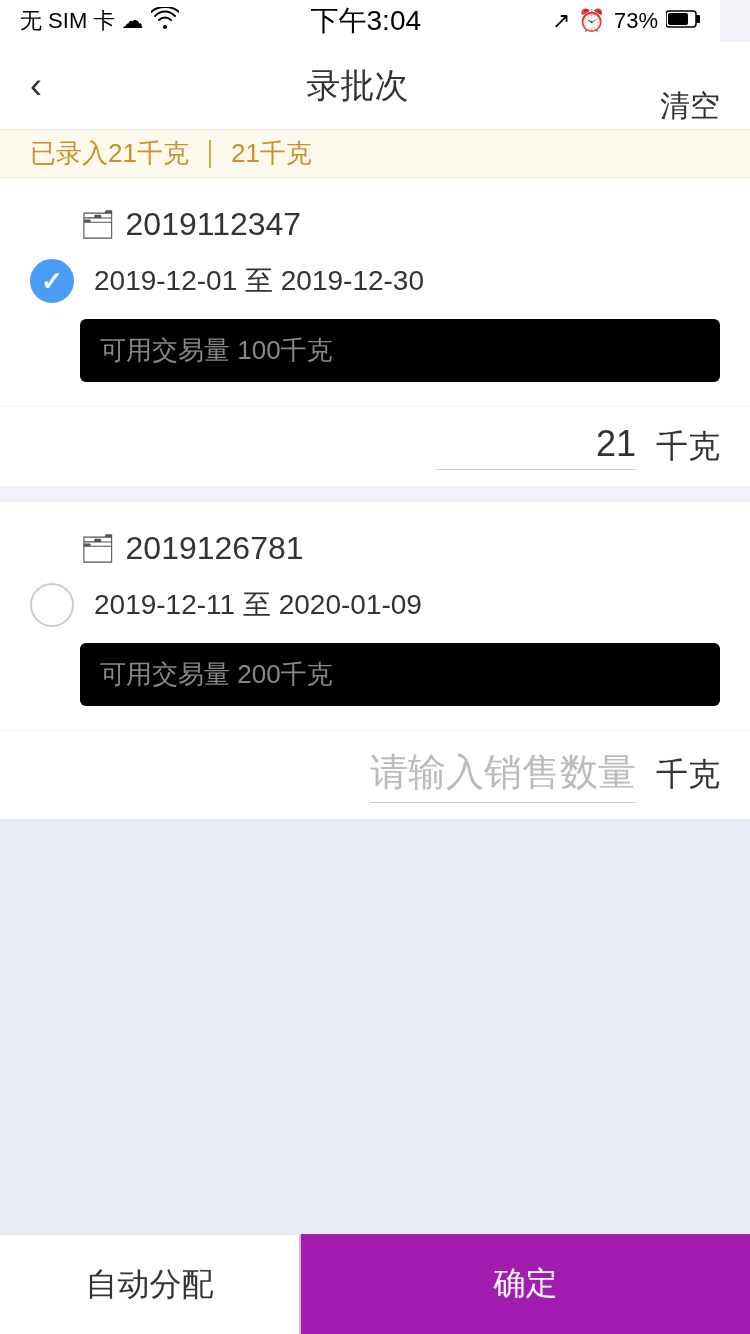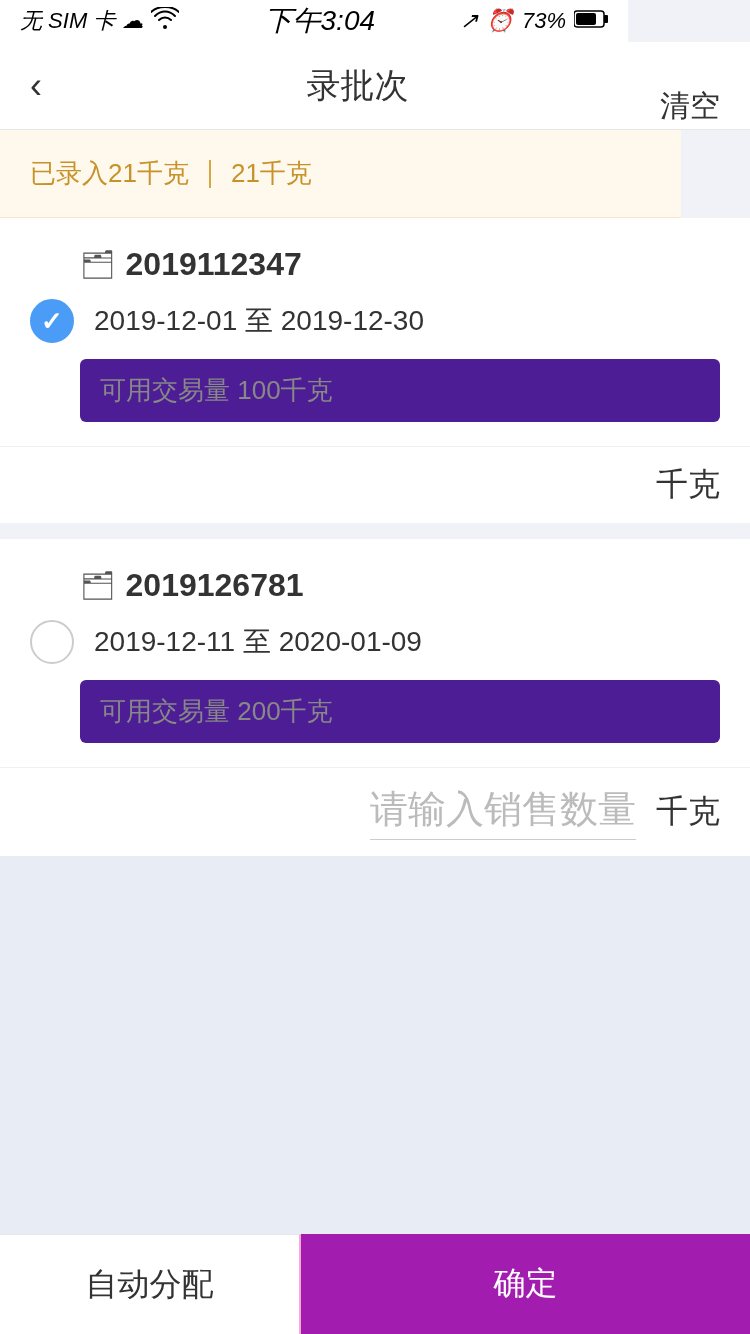--- a/index.html
+++ b/index.html
@@ -7,29 +7,28 @@
     body {
       width: 750px;
       min-height: 1334px;
       font-family: -apple-system, 'PingFang SC', 'Helvetica Neue', Arial, sans-serif;
       background: #f0f2f8;
       overflow-x: hidden;
     }
 
     
     .status-bar {
-      width: 628px;
+      width: 720px;
       height: 42px;
       background: #fff;
       display: flex;
       align-items: center;
       justify-content: space-between;
       padding: 0 20px;
       font-size: 24px;
-      font-style: italic;
     }
     .status-left {
       display: flex;
       align-items: center;
       gap: 8px;
       font-size: 22px;
       color: #000;
     }
     .status-center {
       font-size: 28px;
@@ -68,23 +67,23 @@
     }
     .nav-clear {
       font-size: 30px;
       color: #333;
       cursor: pointer;
       margin-top: 42px;
     }
 
     
     .info-banner {
-      width: 681px;
+      width: 750px;
       background: #fef9ec;
-      padding: 26px 30px;
+      padding: 6px 30px;
       display: flex;
       align-items: center;
       gap: 20px;
       border-bottom: 1px solid #f5e9c5;
     }
     .info-label {
       font-size: 26px;
       color: #c8922a;
     }
     .info-divider {
@@ -109,21 +108,21 @@
       align-items: center;
       gap: 10px;
     }
     .batch-icon {
       font-size: 28px;
       color: #555;
     }
     .batch-id {
       font-size: 32px;
       color: #333;
-      font-weight: 700;
+      font-weight: 400;
     }
     .batch-row {
       padding: 8px 44px 8px 30px;
       display: flex;
       align-items: center;
       gap: 20px;
     }
     .radio-btn {
       width: 44px;
       height: 44px;
@@ -144,21 +143,21 @@
       color: #fff;
       font-size: 26px;
       font-weight: bold;
     }
     .batch-date {
       font-size: 28px;
       color: #333;
     }
     .available-qty-box {
       margin: 8px 30px 24px 80px;
-      background: #4c1d95;
+      background: #000000;
       border-radius: 6px;
       padding: 14px 20px;
     }
     .available-qty-text {
       font-size: 26px;
       color: #888;
     }
 
     
     .qty-input-row {
@@ -295,20 +294,23 @@
     </div>
     <div class="batch-row">
       <div class="radio-btn selected"></div>
       <span class="batch-date">2019-12-01 至 2019-12-30</span>
     </div>
     <div class="available-qty-box">
       <span class="available-qty-text">可用交易量 100千克</span>
     </div>
 
     <div class="qty-input-row">
+      <div class="qty-underline">
+        <span class="qty-value">21</span>
+      </div>
       <span class="qty-unit">千克</span>
     </div>
   </div>
 
   <div class="batch-separator"></div>
 
   <div class="batch-card">
     <div class="batch-header">
       <span class="batch-icon">🗂</span>
       <span class="batch-id">2019126781</span>

